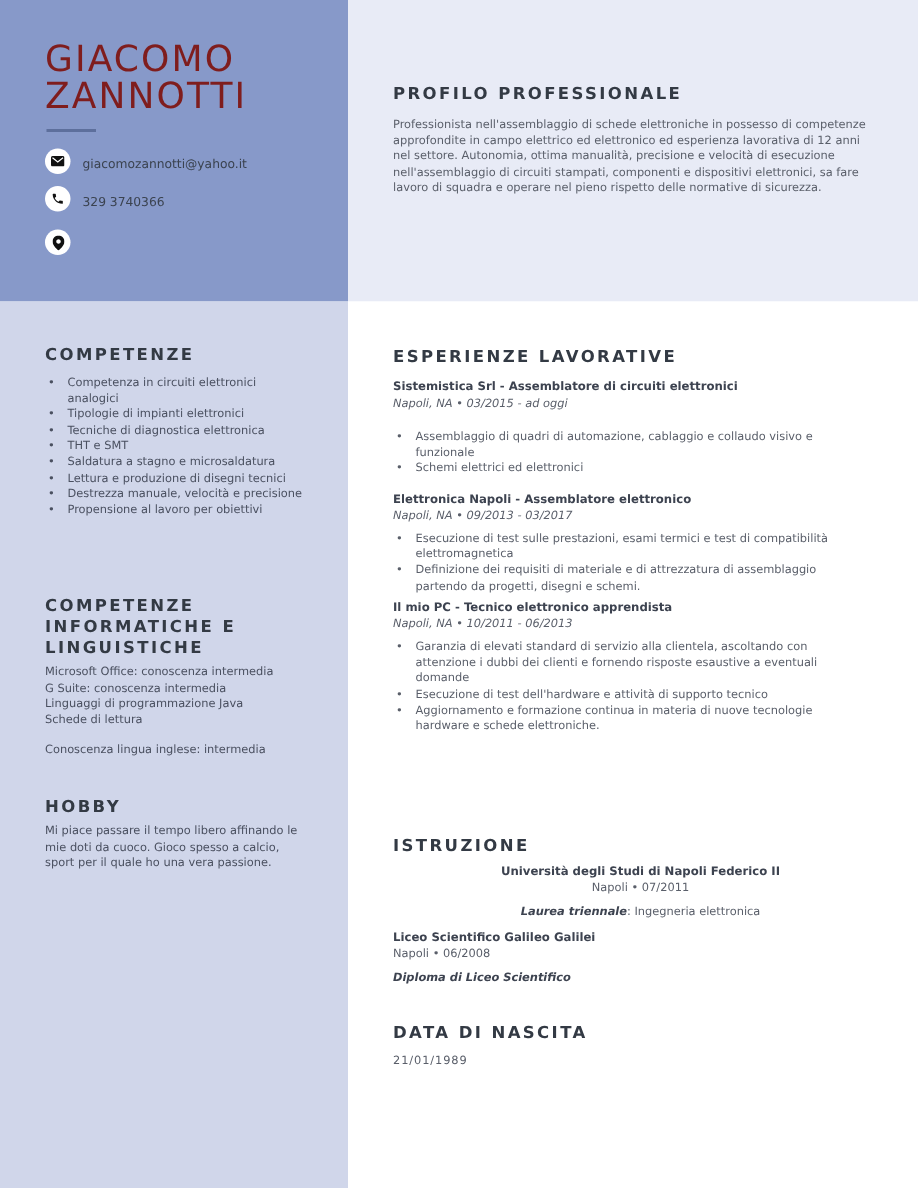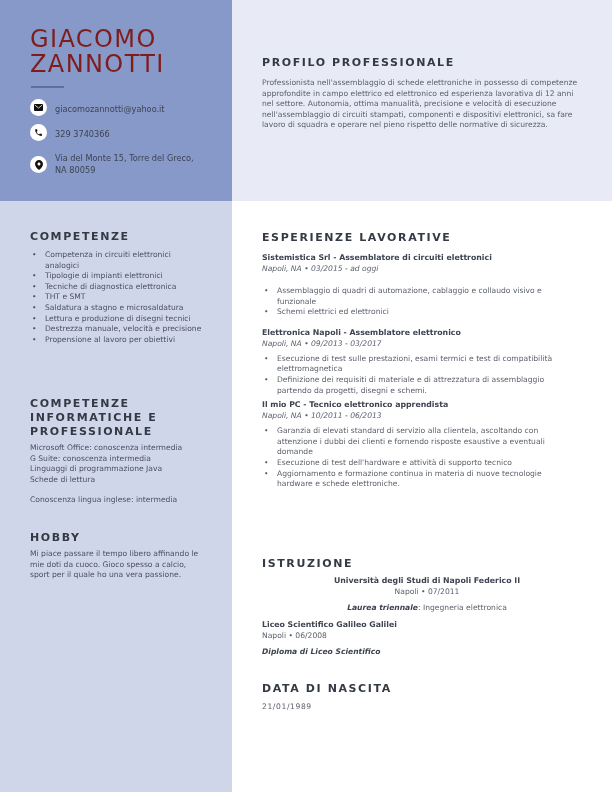--- a/index.html
+++ b/index.html
@@ -68,24 +68,20 @@
       </svg>
   </span>
   <span class="txt">329 3740366</span>
 </div>
 <div class="contact" style="top:150px;">
   <span class="ic" style="margin-top:3px;">
     <svg width="8" height="10" viewBox="0 0 24 30">
         <path fill="#111" d="M12 0C5.4 0 0 5.4 0 12c0 9 12 18 12 18s12-9 12-18C24 5.4 18.6 0 12 0zm0 16.5c-2.5 0-4.5-2-4.5-4.5S9.5 7.5 12 7.5s4.5 2 4.5 4.5-2 4.5-4.5 4.5z"></path>
       </svg>
   </span>
-  <span class="txt">
-    <span>Via del Monte 15, Torre del Greco,</span><br>
-    <span>NA 80059</span>
-  </span>
 </div>
 
 <div class="right-col" style="top:56px; width:322px;">
   <div class="sec-title">PROFILO PROFESSIONALE</div>
   <div class="body-text" style="margin-top:9px;">Professionista nell'assemblaggio di schede elettroniche in possesso di competenze approfondite in campo elettrico ed elettronico ed esperienza lavorativa di 12 anni nel settore. Autonomia, ottima manualità, precisione e velocità di esecuzione nell'assemblaggio di circuiti stampati, componenti e dispositivi elettronici, sa fare lavoro di squadra e operare nel pieno rispetto delle normative di sicurezza.</div>
 </div>
 
 <div class="left-col" style="top:230px;">
   <div class="sec-title">COMPETENZE</div>
   <ul style="margin-top:7px;">
@@ -94,21 +90,21 @@
     <li>Tecniche di diagnostica elettronica</li>
     <li>THT e SMT</li>
     <li>Saldatura a stagno e microsaldatura</li>
     <li>Lettura e produzione di disegni tecnici</li>
     <li>Destrezza manuale, velocità e precisione</li>
     <li>Propensione al lavoro per obiettivi</li>
   </ul>
 </div>
 
 <div class="left-col" style="top:397px; width:160px;">
-  <div class="sec-title" style="line-height:14px;">COMPETENZE INFORMATICHE E PROFESSIONALE</div>
+  <div class="sec-title" style="line-height:14px;">COMPETENZE INFORMATICHE E LINGUISTICHE</div>
   <div class="body-text" style="margin-top:4px; color:#4a5060;">
     <div>Microsoft Office: conoscenza intermedia</div>
     <div>G Suite: conoscenza intermedia</div>
     <div>Linguaggi di programmazione Java</div>
     <div>Schede di lettura</div>
     <div style="margin-top:10px;">Conoscenza lingua inglese: intermedia</div>
   </div>
 </div>
 
 <div class="left-col" style="top:531px; width:175px;">

